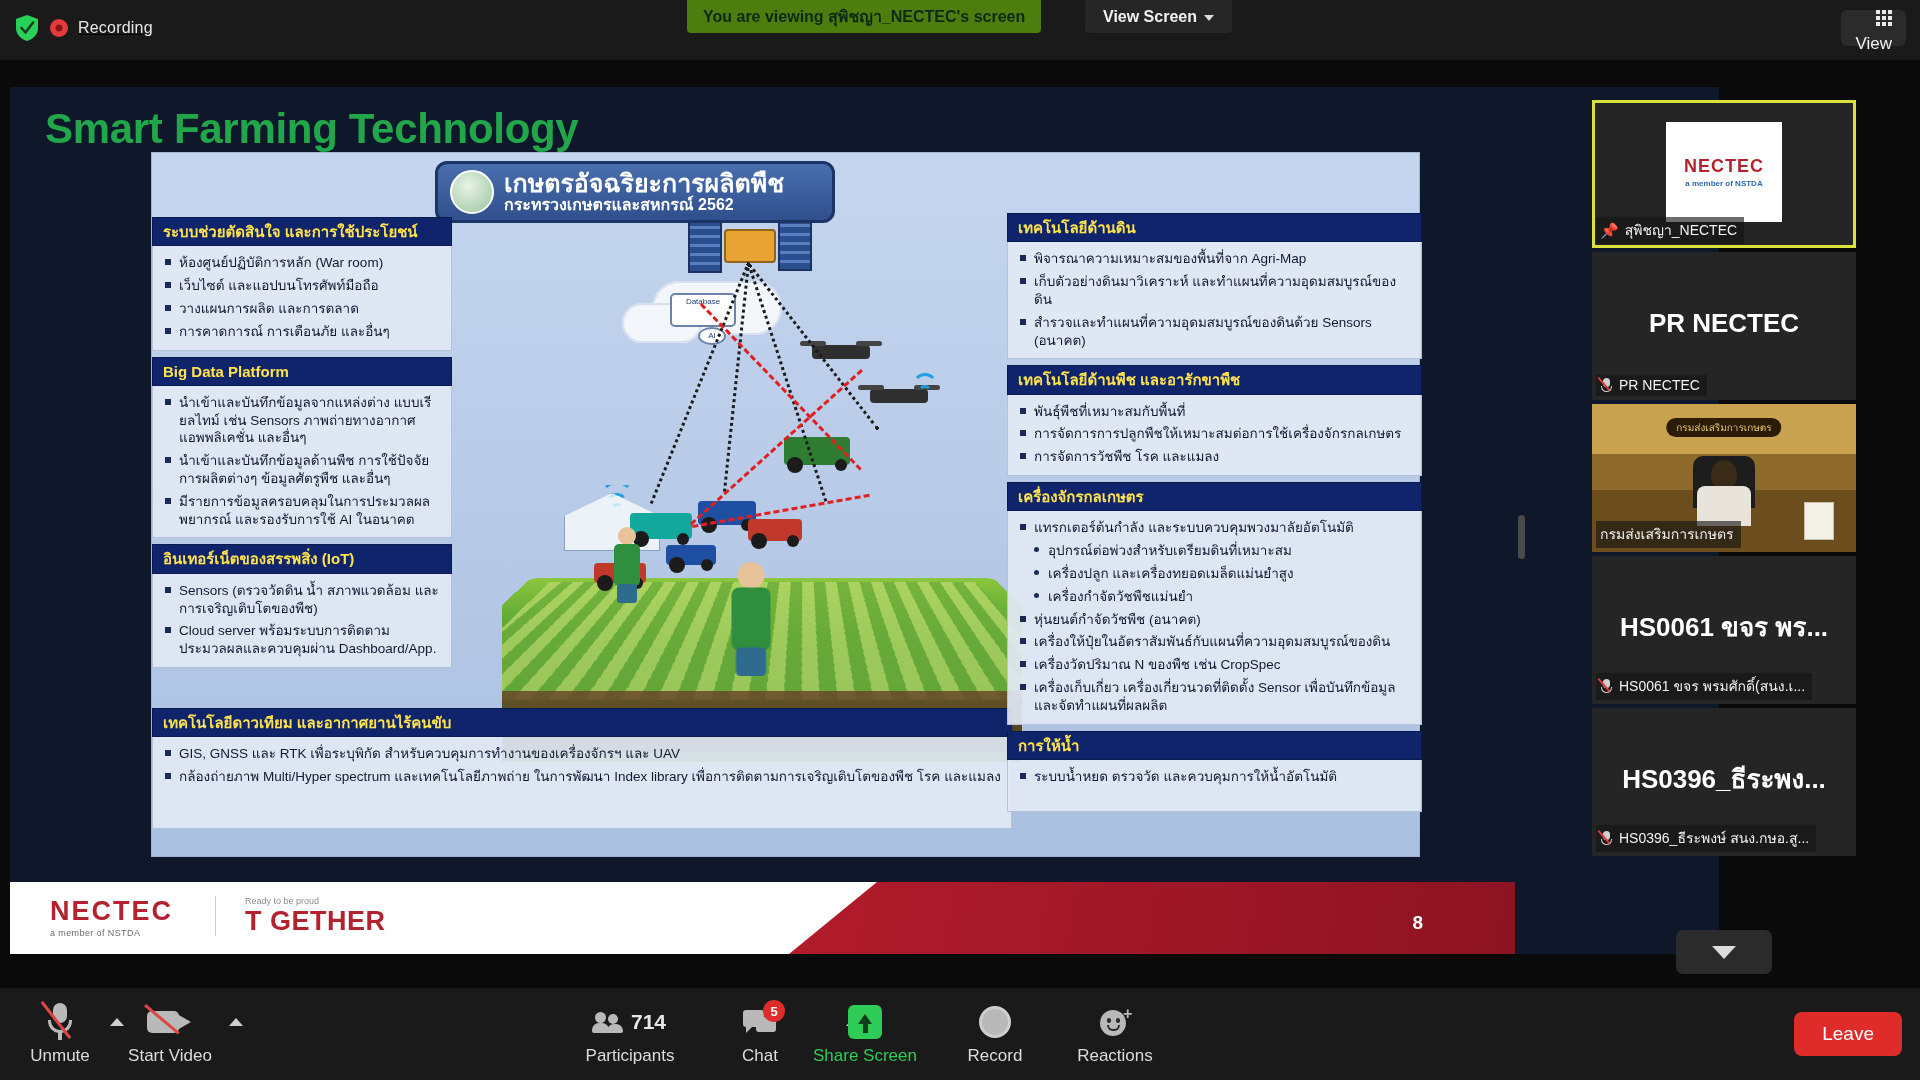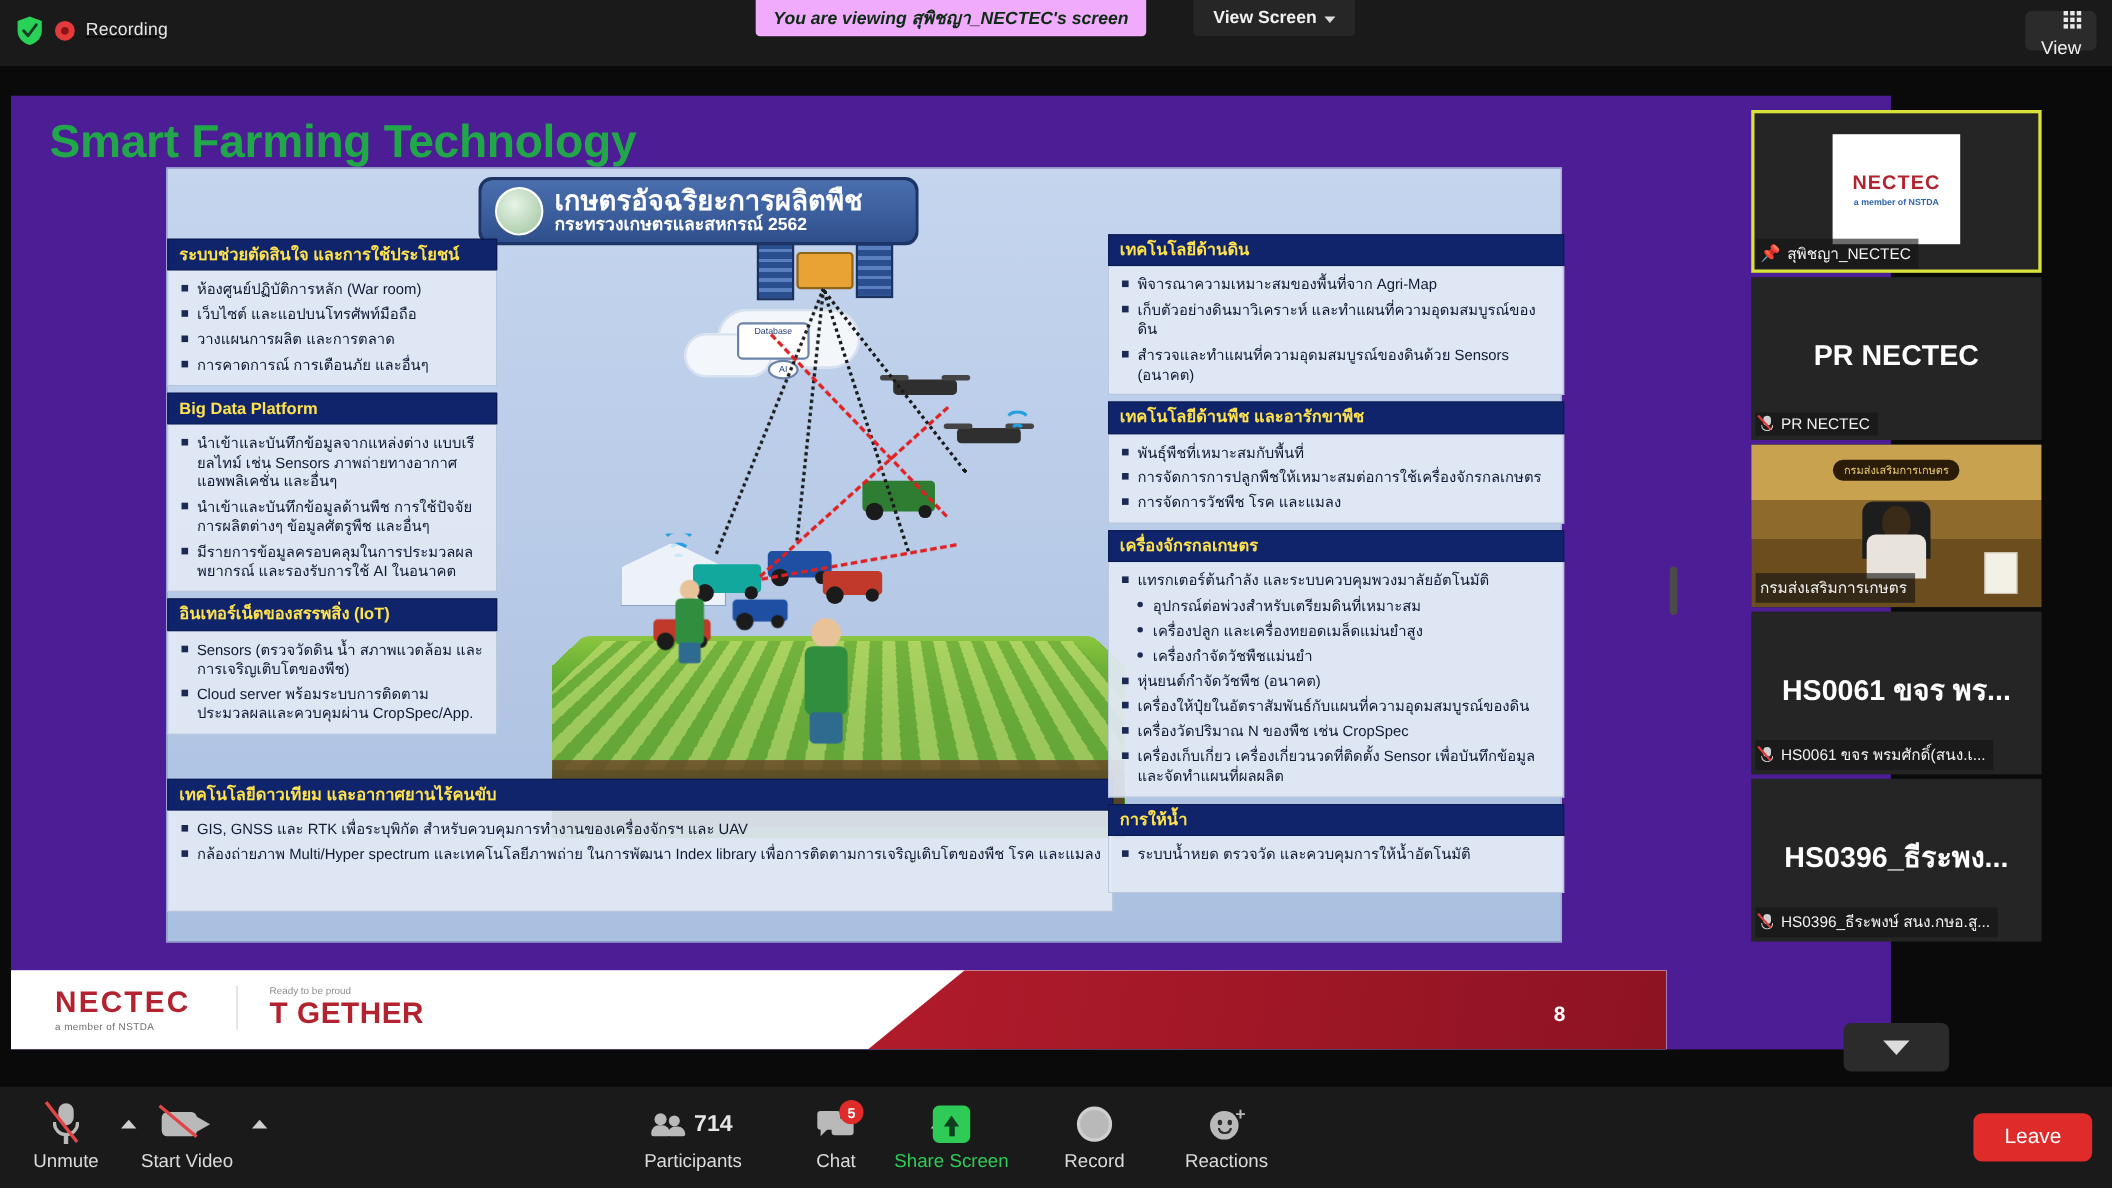--- a/index.html
+++ b/index.html
@@ -31,24 +31,23 @@
     content:""; position:absolute; left:50%; top:50%;
     transform:translate(-50%,-50%);
     width:7px; height:7px; border-radius:50%; background:#8a1414;
   }
   .rec-label {
     color:#e8e8e8; font-size:16px; letter-spacing:.2px;
   }
 
   #viewing-banner {
     position:absolute; left:687px; top:0; height:33px;
-    background:#f0abfc;
+    background:#4d7c0f;
     display:flex; align-items:center; padding:0 16px;
     border-radius:0 0 4px 4px;
-    font-style:italic;
   }
   #viewing-banner span {
     color:#0d2b14; font-size:16px; font-weight:bold; white-space:nowrap;
   }
   #view-options {
     position:absolute; left:1085px; top:0; height:33px;
     background:#262626; border-radius:0 0 4px 4px;
     display:flex; align-items:center; gap:7px; padding:0 18px;
     cursor:pointer;
   }
@@ -66,21 +65,21 @@
   #view-btn .grid9 {
     display:grid; grid-template-columns:repeat(3,4px); grid-template-rows:repeat(3,4px);
     gap:2px;
   }
   #view-btn .grid9 i { background:#e9e9e9; display:block; width:4px; height:4px; }
   #view-btn .vlabel { color:#f0f0f0; font-size:17px; }
 
   
   #slide {
     position:absolute; left:10px; top:87px; width:1709px; height:867px;
-    background:#4c1d95; overflow:hidden;
+    background:#0f172a; overflow:hidden;
   }
   #slide-title {
     position:absolute; left:35px; top:18px;
     font-size:42px; font-weight:bold; color:#21a74a;
     font-family:"Liberation Sans", sans-serif; letter-spacing:-0.3px;
   }
 
   
   #diagram {
     position:absolute; left:141px; top:65px; width:1269px; height:705px;
@@ -553,21 +552,21 @@
             <li>มีรายการข้อมูลครอบคลุมในการประมวลผล พยากรณ์ และรองรับการใช้ AI ในอนาคต</li>
           </ul>
         </div>
       </div>
 
       <div class="panel-card" style="position:relative;">
         <div class="panel-hd">อินเทอร์เน็ตของสรรพสิ่ง (IoT)</div>
         <div class="panel-bd">
           <ul>
             <li>Sensors (ตรวจวัดดิน น้ำ สภาพแวดล้อม และการเจริญเติบโตของพืช)</li>
-            <li>Cloud server พร้อมระบบการติดตาม ประมวลผลและควบคุมผ่าน CropSpec/App.</li>
+            <li>Cloud server พร้อมระบบการติดตาม ประมวลผลและควบคุมผ่าน Dashboard/App.</li>
           </ul>
         </div>
       </div>
     </div>
 
     <div id="bottom-card">
       <div class="panel-hd">เทคโนโลยีดาวเทียม และอากาศยานไร้คนขับ</div>
       <div class="panel-bd" style="min-height:92px;">
         <ul>
           <li>GIS, GNSS และ RTK เพื่อระบุพิกัด สำหรับควบคุมการทำงานของเครื่องจักรฯ และ UAV</li>

